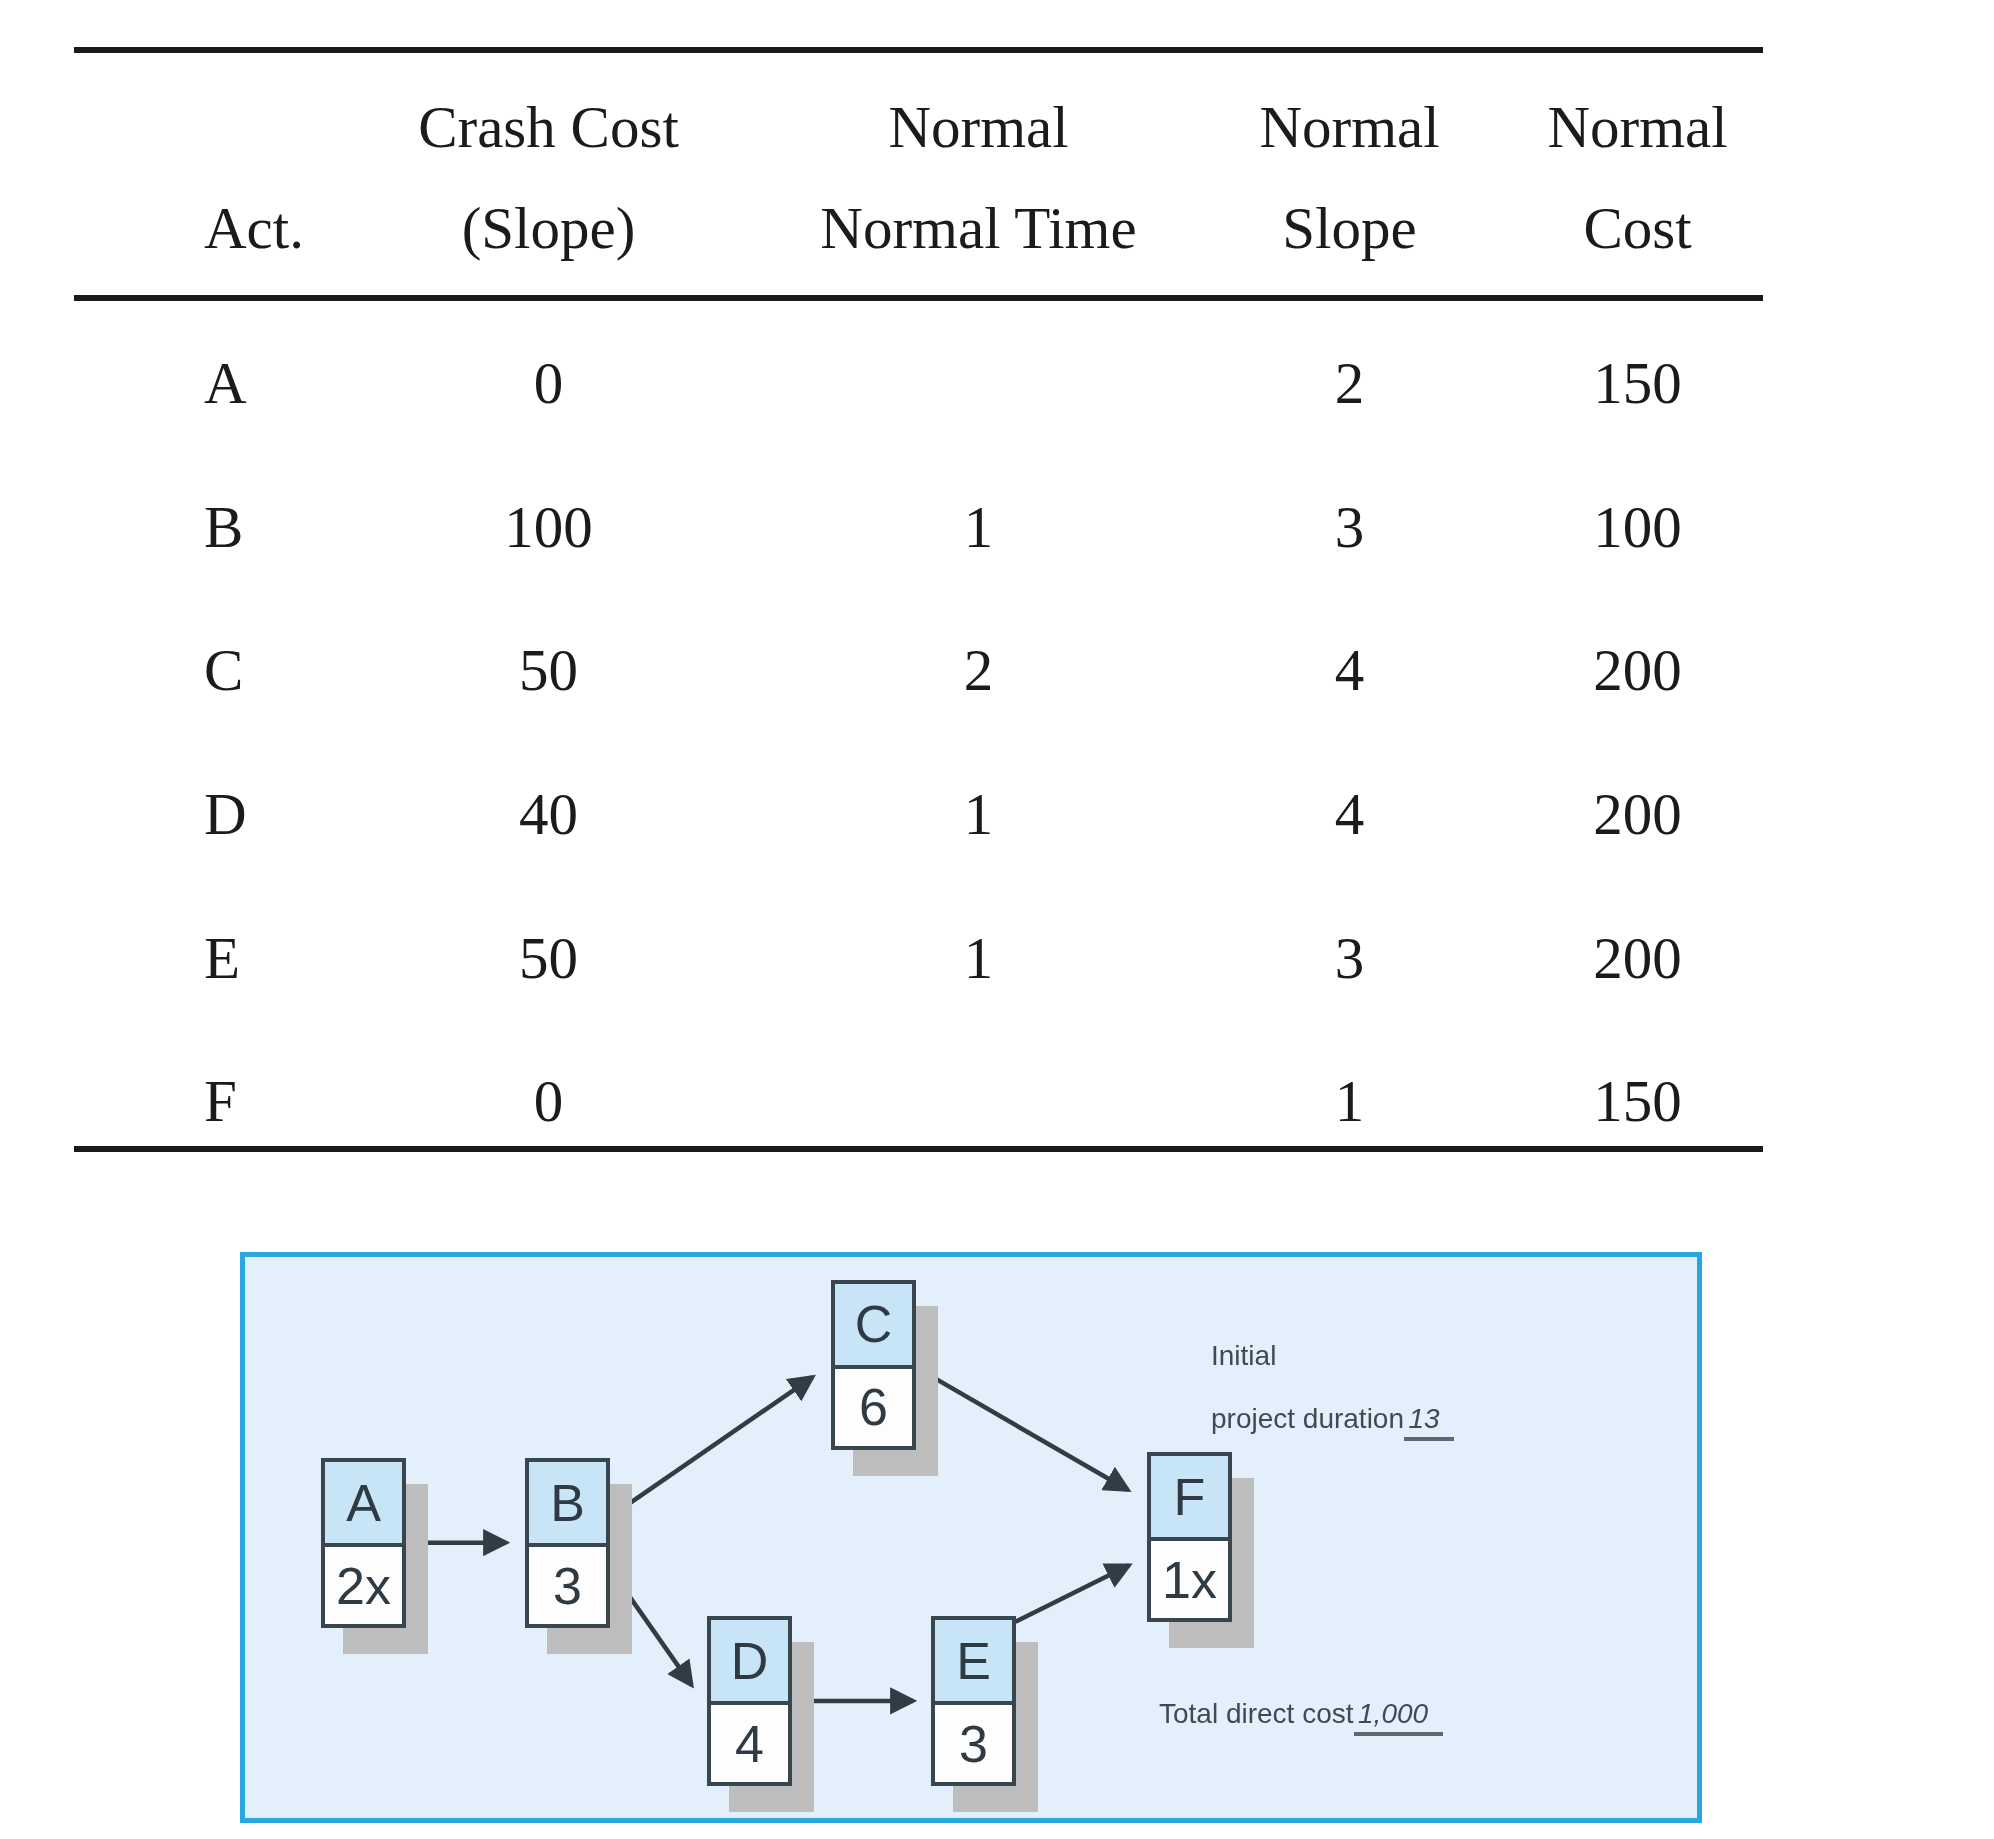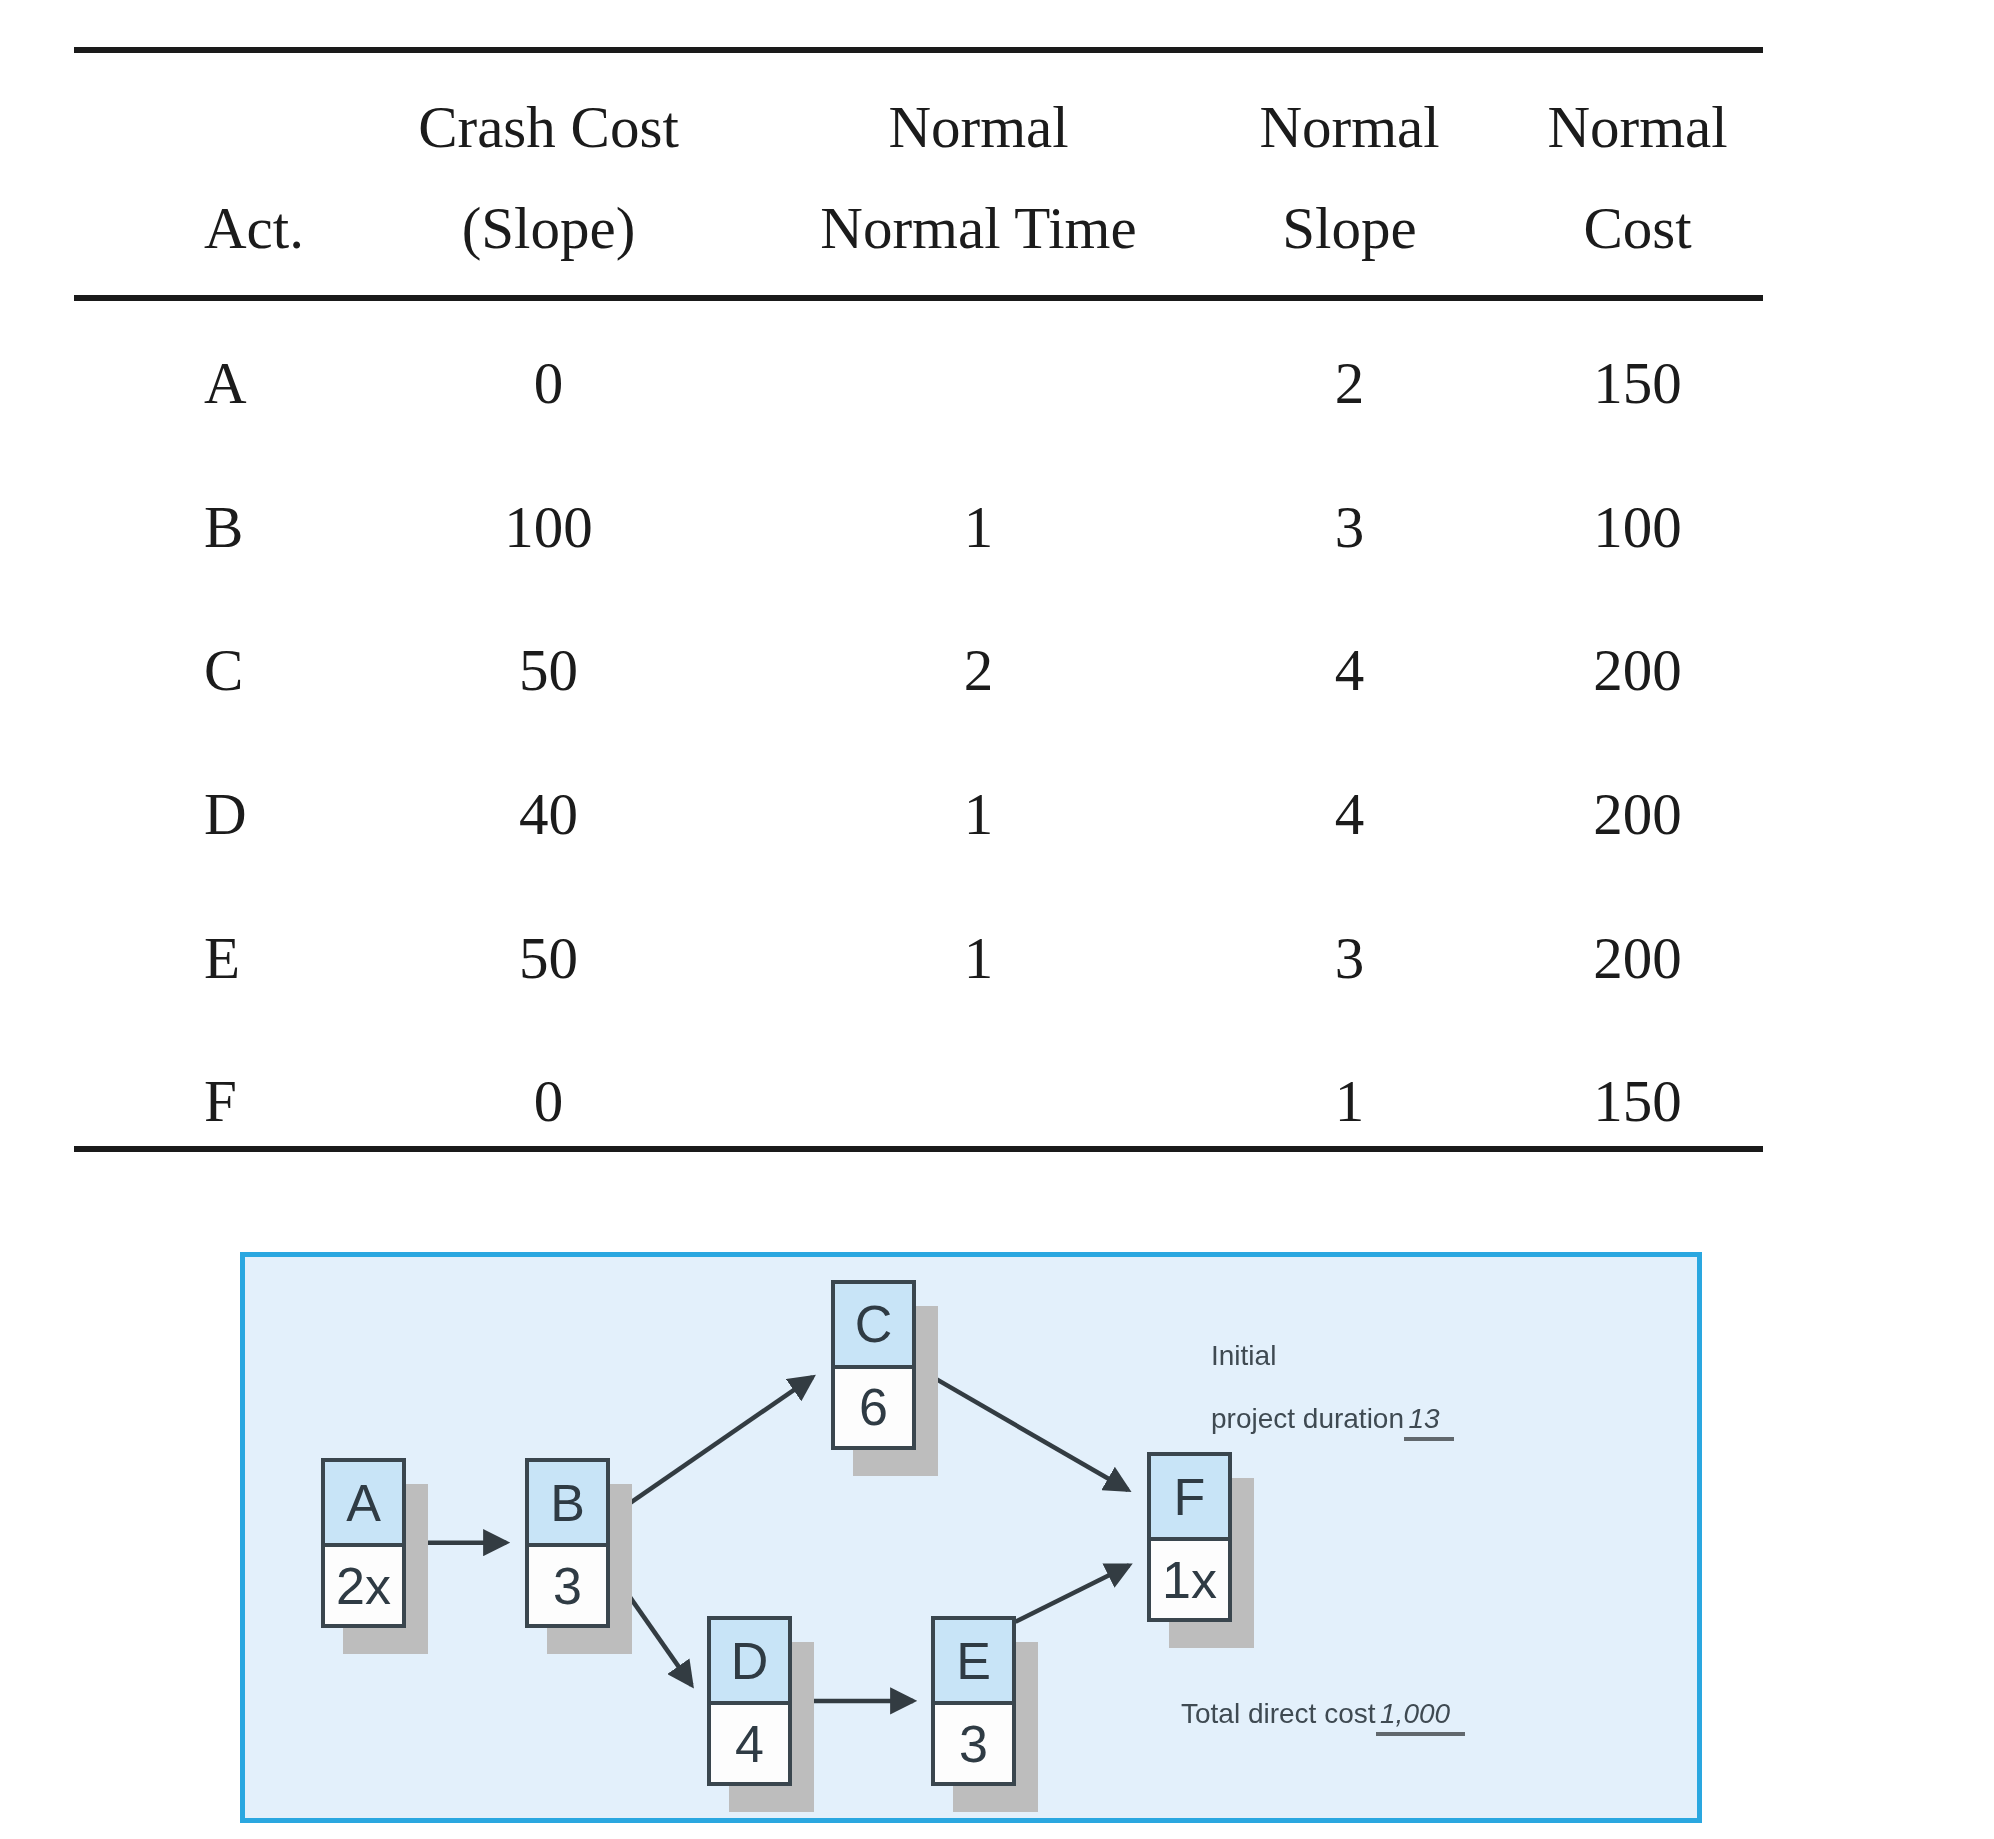--- a/index.html
+++ b/index.html
@@ -39,21 +39,21 @@
   .node .half{width:100%;height:81px;box-sizing:border-box;display:flex;align-items:center;
               justify-content:center;font-size:52px;font-weight:500;color:#2f3b44;}
   .node .half.topp{background:#c8e4f7;}
   .node .half.bott{background:#fdfdfd;border-top:4px solid #3a464e;}
 
   .n-a{left:76px;top:201px;} .n-b{left:280px;top:201px;} .n-c{left:586px;top:22.6px;}
   .n-d{left:462px;top:359px;} .n-e{left:686px;top:359px;} .n-f{left:902px;top:195px;}
 
   .anno{position:absolute;font-size:28px;line-height:63px;white-space:nowrap;color:#3f4a52;}
   .anno-duration{left:966px;top:67px;}
-  .anno-cost{left:936px;top:425px;}
+  .anno-cost{left:914px;top:425px;}
   .fill-in{font-style:italic;border-bottom:4px solid #61686d;padding:0 14.7px 3.4px 4.5px;margin-left:0;}
 </style>
 </head>
 <body>
 
 <div class="page">
 
   <section>
     <div class="rule top"></div>
 

